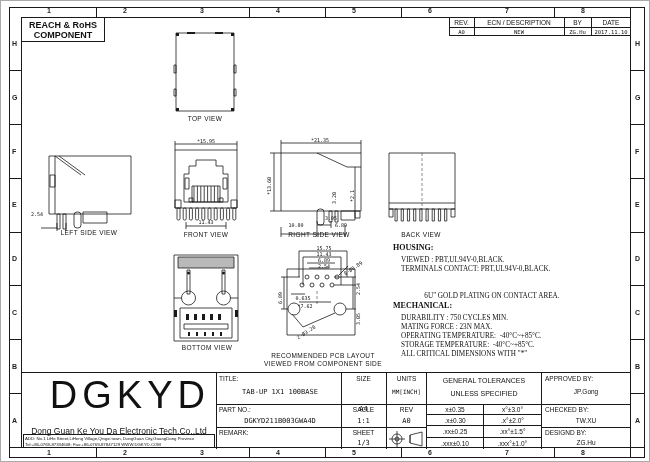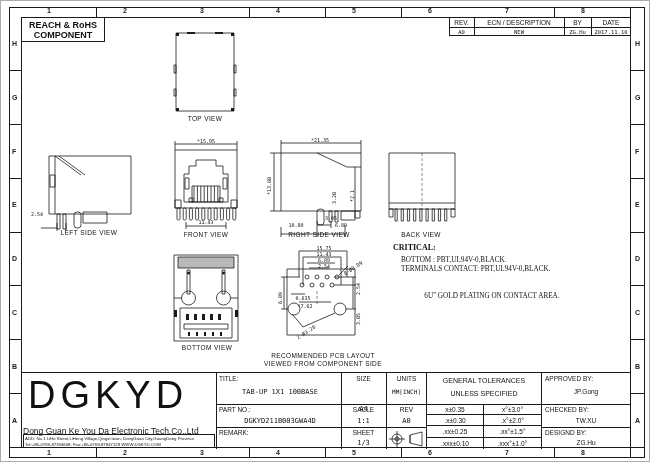--- a/index.html
+++ b/index.html
@@ -22,23 +22,23 @@
   .lineart .g{fill:#b9b9b9;stroke:#1a1a1a}
   .lineart .dash{stroke-dasharray:3 2;stroke-width:.5}
   .mat-h{position:absolute;font:bold 8px "Liberation Serif",serif;white-space:pre}
   .mat-l{position:absolute;font:7.2px "Liberation Serif",serif;white-space:pre}
   .comp{position:absolute;text-align:center;font:bold 9px "Liberation Sans",sans-serif}
   .rt-h{position:absolute;font:6.5px "Liberation Sans",sans-serif;text-align:center;white-space:nowrap}
   .rt-v{position:absolute;font:5.5px "DejaVu Sans Mono",monospace;text-align:center;white-space:nowrap}
   .tbl{position:absolute;font:6.5px "Liberation Sans",sans-serif;white-space:nowrap}
   .tbv{position:absolute;font:7px "DejaVu Sans Mono",monospace;text-align:center;white-space:nowrap}
   .tbc{text-align:center}
-  .logo{position:absolute;font:38px "Liberation Sans",sans-serif;letter-spacing:5px;text-align:left;white-space:nowrap}
+  .logo{position:absolute;font:38px "Liberation Sans",sans-serif;letter-spacing:5px;text-align:right;white-space:nowrap}
   .cn{position:absolute;font:bold 9.5px "DejaVu Sans",sans-serif;letter-spacing:2.5px;text-align:center;white-space:nowrap}
-  .en{position:absolute;font:8.5px "Liberation Sans",sans-serif;text-align:left;white-space:nowrap}
+  .en{position:absolute;font:8.5px "Liberation Sans",sans-serif;text-align:center;white-space:nowrap}
   .tiny{position:absolute;font:4.3px "Liberation Sans",sans-serif;white-space:nowrap}
 </style>
 </head>
 <body>
 
 <div class="sheet">
 
   <div class="frame" style="left:8px;top:6px;width:636px;height:451px"></div>
   <div class="tickh" style="left:20px;top:6px;width:610px;height:10px"></div>
   <div class="tickh" style="left:20px;top:447px;width:610px;height:10px"></div>
@@ -293,26 +293,34 @@
   <span class="dim" style="left:290px;top:294px;width:24px">0.635</span>
   <span class="dim" style="left:292px;top:302px;width:24px">*7.62</span>
   <span class="dim dimv" style="left:267px;top:294px;width:24px">6.89</span>
   <span class="dim dimv" style="left:345px;top:285px;width:24px">2.54</span>
   <span class="dim dimv" style="left:345px;top:315px;width:24px">3.05</span>
   <span class="dim dimd" style="left:289px;top:328px;width:32px">2-Ø3.20</span>
   <span class="vlabel" style="left:252px;top:351px;width:140px">RECOMMENDED PCB LAYOUT</span>
   <span class="vlabel" style="left:252px;top:359px;width:140px">VIEWED FROM COMPONENT SIDE</span>
 
   <div class="abs" style="left:392px;top:242px;width:246px;height:58px">
-    <span class="mat-h" style="left:0;top:0">CRITICAL:</span>
-    <span class="mat-l" style="left:8px;top:13px">BOTTOM : PBT,UL94V-0,BLACK.</span>
+    <span class="mat-h" style="left:0;top:0">HOUSING:</span>
+    <span class="mat-l" style="left:8px;top:13px">VIEWED : PBT,UL94V-0,BLACK.</span>
     <span class="mat-l" style="left:8px;top:22px">TERMINALS CONTACT: PBT,UL94V-0,BLACK.</span>
     <span class="mat-l" style="left:8px;top:49px">             6U" GOLD PLATING ON CONTACT AREA.</span>
   </div>
 
+  <div class="abs" style="left:392px;top:300px;width:246px;height:58px">
+    <span class="mat-h" style="left:0;top:0">MECHANICAL:</span>
+    <span class="mat-l" style="left:8px;top:13px">DURABILITY : 750 CYCLES MIN.</span>
+    <span class="mat-l" style="left:8px;top:22px">MATING FORCE : 23N MAX.</span>
+    <span class="mat-l" style="left:8px;top:31px">OPERATING TEMPERATURE:  -40°C~+85°C.</span>
+    <span class="mat-l" style="left:8px;top:40px">STORAGE TEMPERATURE:  -40°C~+85°C.</span>
+    <span class="mat-l" style="left:8px;top:49px">ALL CRITICAL DIMENSIONS WITH "*"</span>
+  </div>
 
   <div class="abs" style="left:20px;top:371px;width:610px;height:76px;border-top:1px solid #1a1a1a;box-sizing:border-box">
 
     <div class="ln" style="left:195px;top:0;width:1px;height:76px"></div>
     <div class="ln" style="left:320px;top:0;width:1px;height:76px"></div>
     <div class="ln" style="left:365px;top:0;width:1px;height:76px"></div>
     <div class="ln" style="left:405px;top:0;width:1px;height:76px"></div>
     <div class="ln" style="left:462px;top:31px;width:1px;height:45px"></div>
     <div class="ln" style="left:520px;top:0;width:1px;height:76px"></div>
     <div class="ln" style="left:195px;top:31px;width:415px;height:1px"></div>

